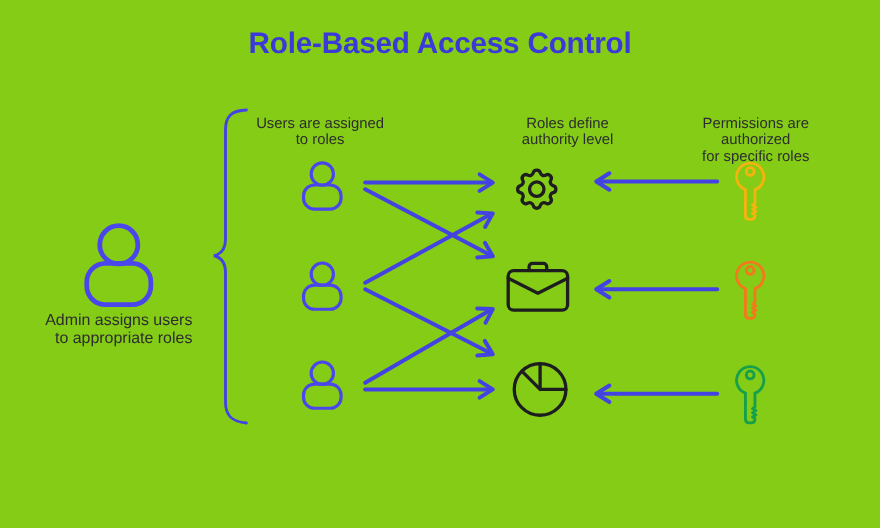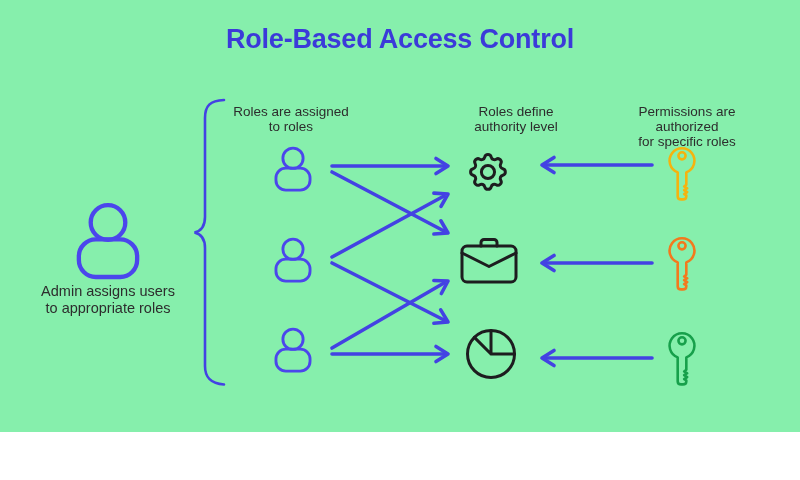--- a/index.html
+++ b/index.html
@@ -1,20 +1,20 @@
 <!DOCTYPE html>
 <html><head>
 <meta charset="utf-8">
 <style>
   html, body { margin: 0; padding: 0; background: #ffffff; }
   .stage {
     position: relative;
     width: 800px;
-    height: 432px;
-    background: #86efac;
+    height: 480px;
+    background: #84cc16;
     overflow: hidden;
     font-family: "Liberation Sans", sans-serif;
   }
   .title {
     position: absolute;
     left: 0; right: 0; top: 24px;
     margin: 0;
     text-align: center;
     font-size: 27px;
     font-weight: 700;
@@ -27,35 +27,35 @@
     text-align: center;
     white-space: pre-line;
     font-size: 13.5px;
     line-height: 15px;
   }
   .admin-label {
     position: absolute;
     left: 108px;
     top: 283px;
     transform: translateX(-50%);
-    text-align: center;
+    text-align: right;
     white-space: pre-line;
     font-size: 14.5px;
     line-height: 16.5px;
   }
   .diagram-svg { position: absolute; left: 0; top: 0; }
 </style>
 </head>
 <body>
 
 <div class="stage">
 
   <h1 class="title" style="color: rgb(59, 58, 217);">Role-Based Access Control</h1>
 
-  <div class="col-label" style="left: 291px; color: rgb(45, 45, 45);">Roles are assigned
+  <div class="col-label" style="left: 291px; color: rgb(45, 45, 45);">Users are assigned
 to roles</div>
   <div class="col-label" style="left: 488px; color: rgb(45, 45, 45); margin-left: 28px;">Roles define
 authority level</div>
   <div class="col-label" style="left: 687px; color: rgb(45, 45, 45);">Permissions are authorized
 for specific roles</div>
 
   <div class="admin-label" style="color: rgb(45, 45, 45);">Admin assigns users
 to appropriate roles</div>
 
   <svg class="diagram-svg" width="800" height="480" viewBox="0 0 800 480">

